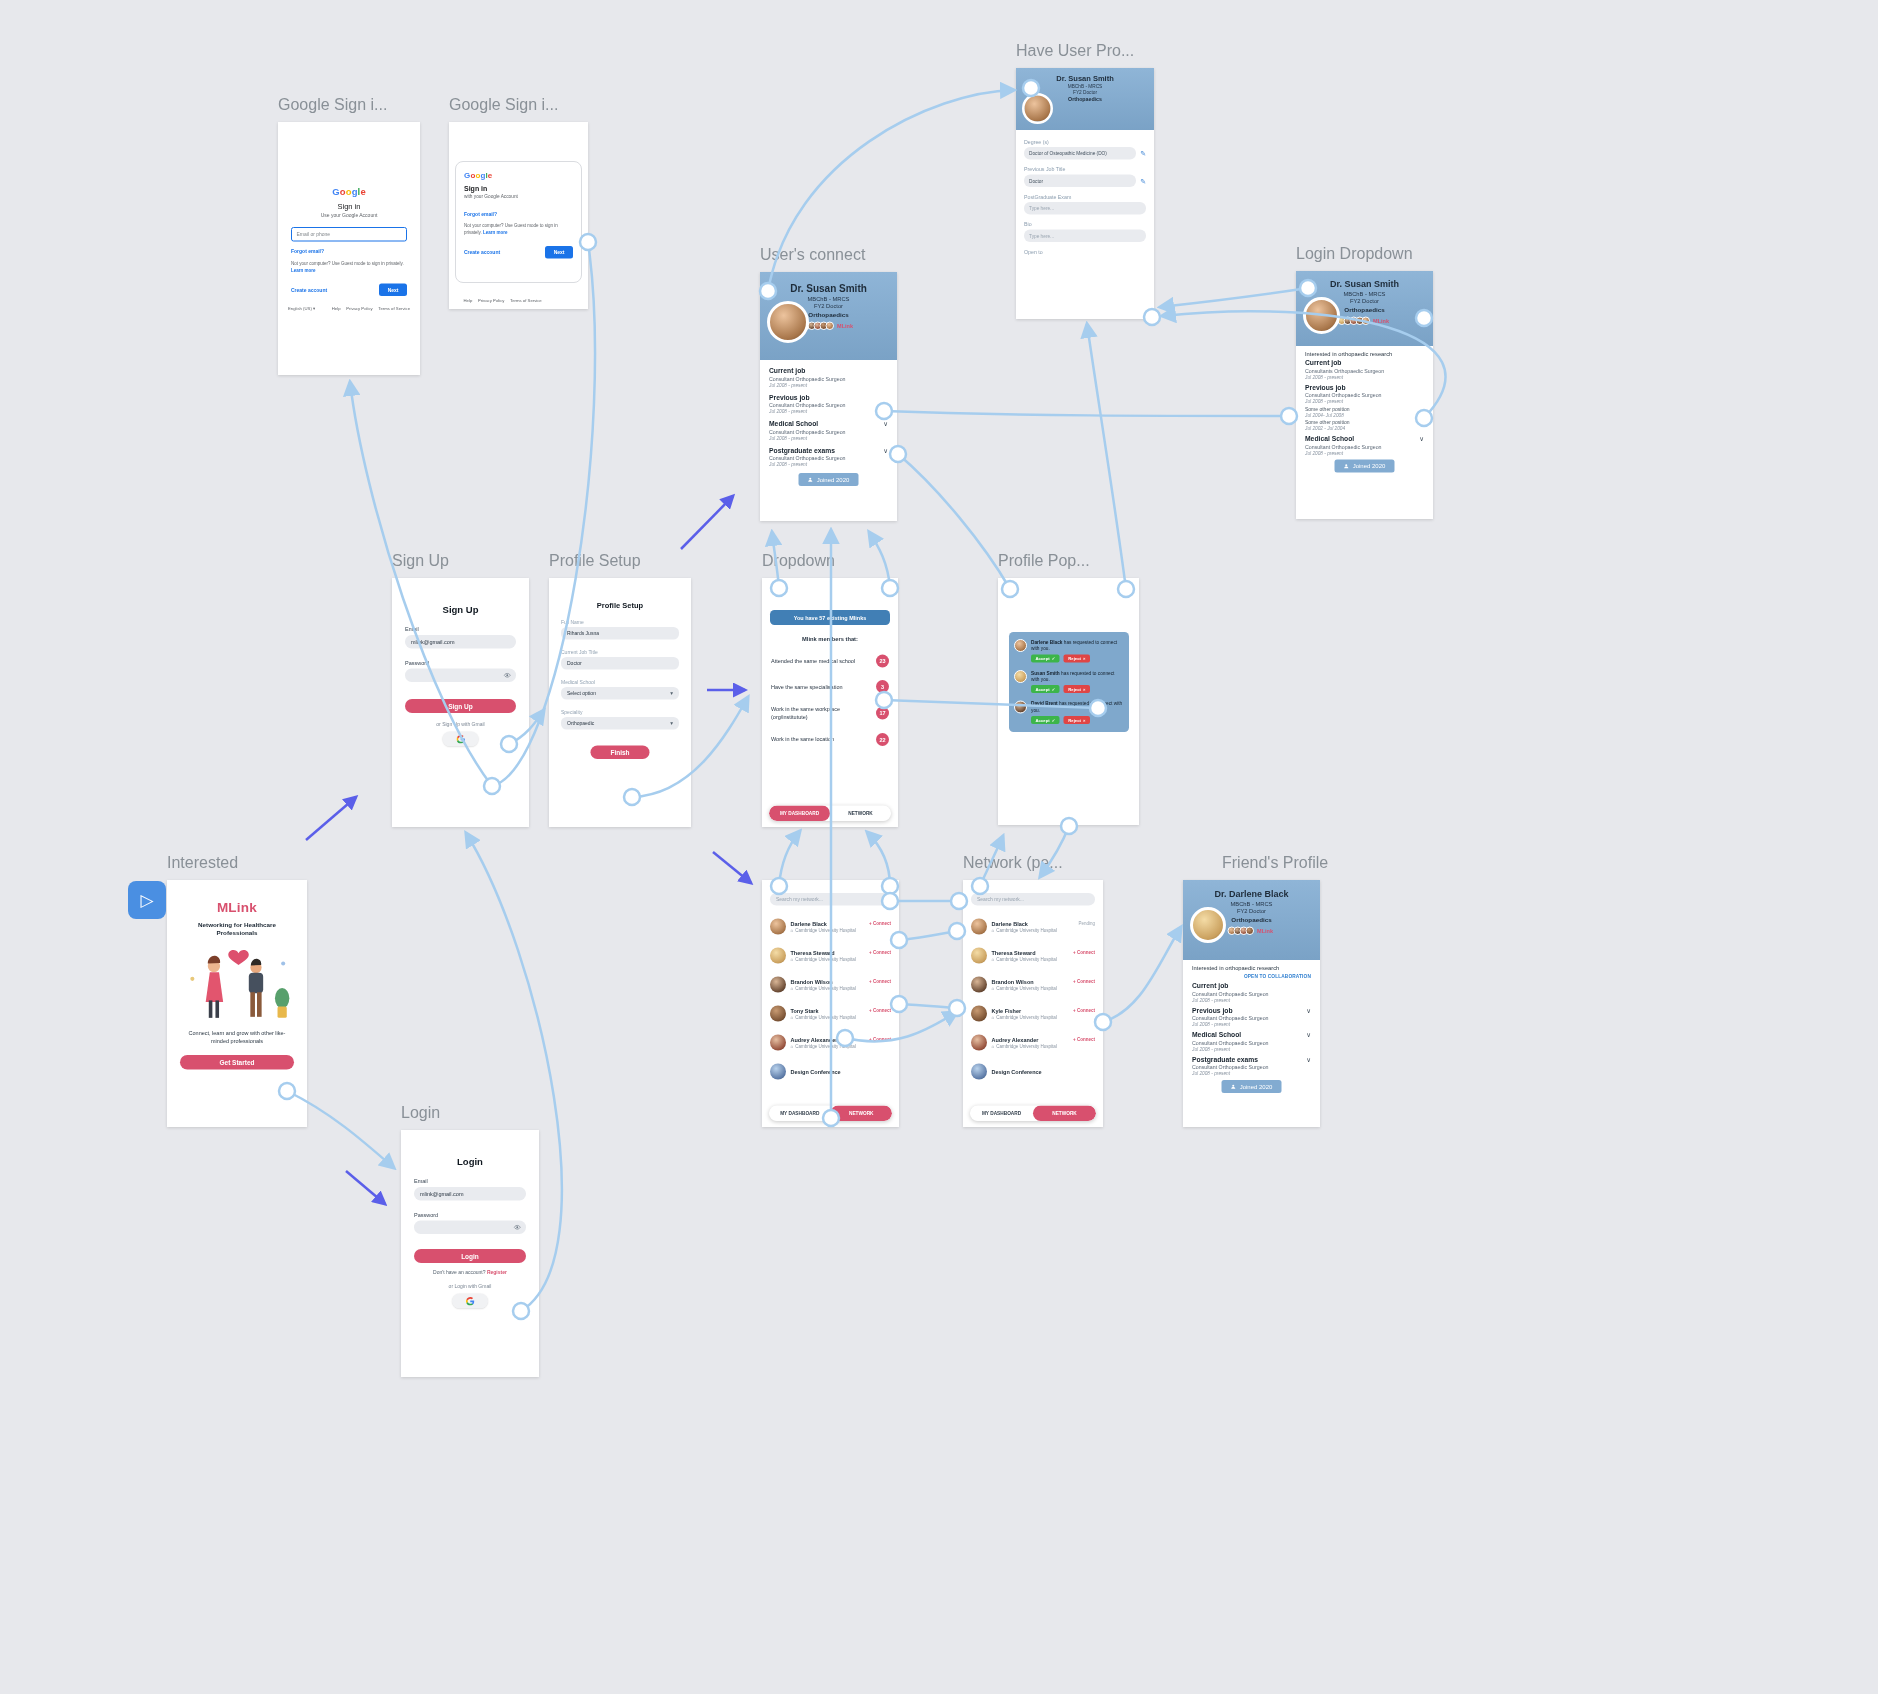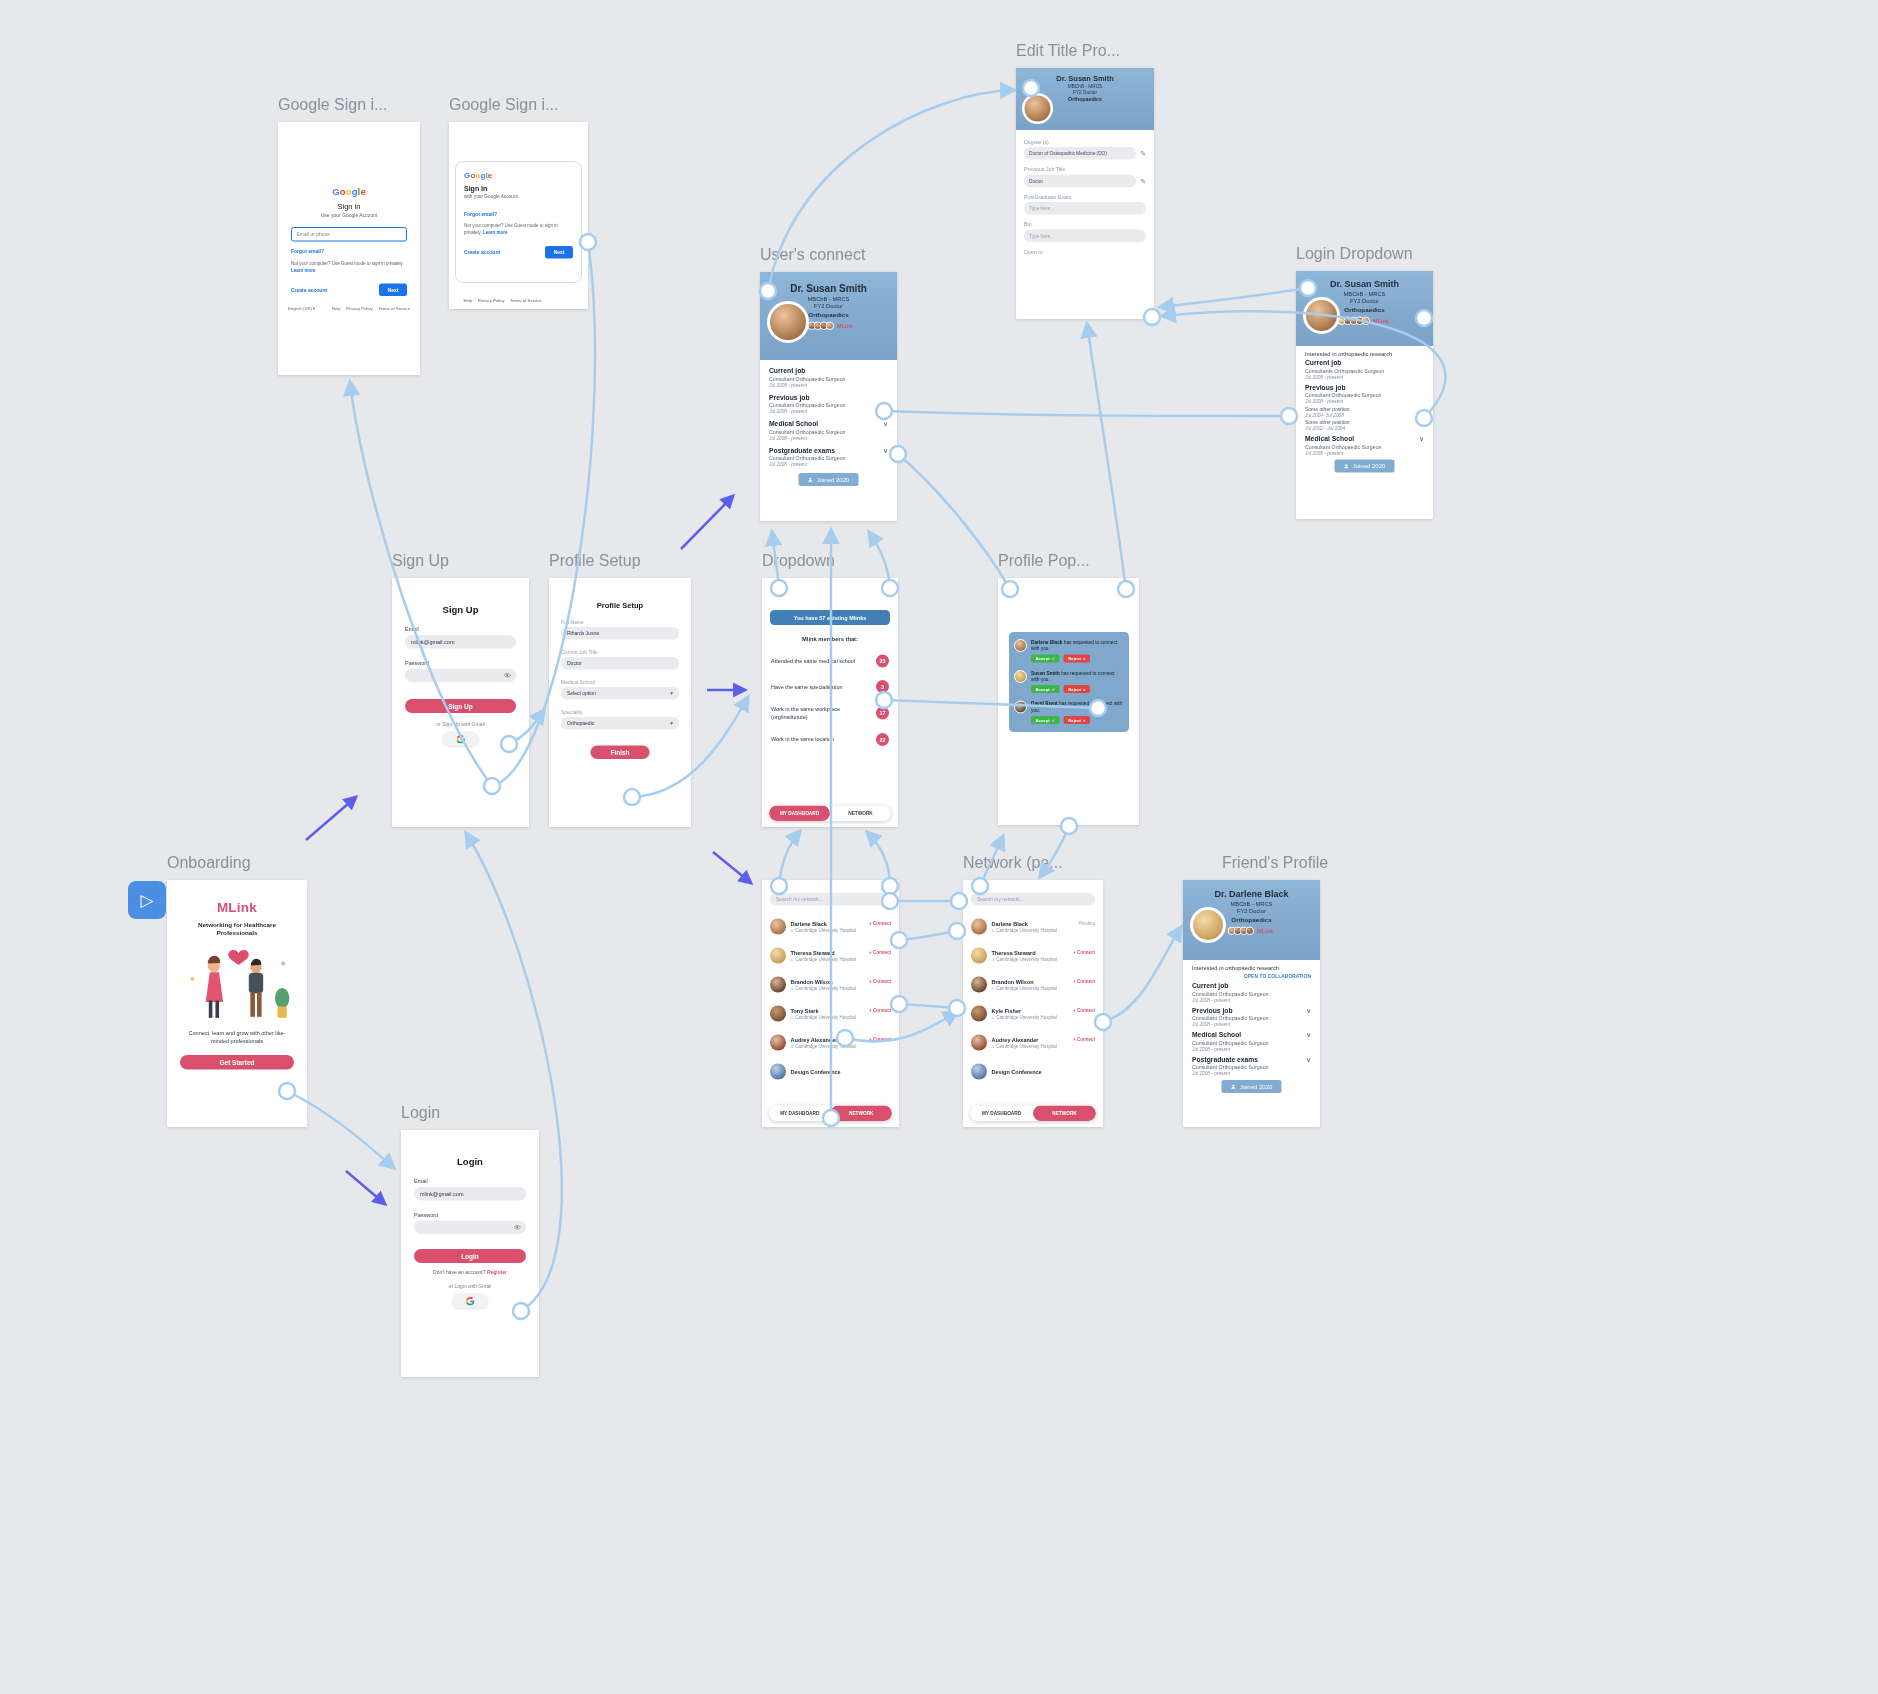--- a/index.html
+++ b/index.html
@@ -133,28 +133,28 @@
 .g2-card .g-sub{text-align:left;font-size:9.5px;margin-top:3px}
 .g2-card .g-forgot{margin:24px 0 0}
 .g2-card .g-guest{margin:12px 0 0}
 .g2-card .g-actions{margin:20px 0 0}
 </style>
 </head>
 <body>
 
 <div class="frame-label" style="left:278px;top:96px">Google Sign i...</div>
 <div class="frame-label" style="left:449px;top:96px">Google Sign i...</div>
-<div class="frame-label" style="left:1016px;top:42px">Edit Title Pro...</div>
+<div class="frame-label" style="left:1016px;top:42px">Have User Pro...</div>
 <div class="frame-label" style="left:760px;top:246px">User's connect</div>
 <div class="frame-label" style="left:1296px;top:245px">Login Dropdown</div>
 <div class="frame-label" style="left:392px;top:552px">Sign Up</div>
 <div class="frame-label" style="left:549px;top:552px">Profile Setup</div>
 <div class="frame-label" style="left:762px;top:552px">Dropdown</div>
 <div class="frame-label" style="left:998px;top:552px">Profile Pop...</div>
-<div class="frame-label" style="left:167px;top:854px">Onboarding</div>
+<div class="frame-label" style="left:167px;top:854px">Interested</div>
 <div class="frame-label" style="left:401px;top:1104px">Login</div>
 <div class="frame-label" style="left:963px;top:854px">Network (pe...</div>
 <div class="frame-label" style="left:1222px;top:854px">Friend's Profile</div>
 
 <div class="play">▷</div>
 
 <div class="frame" id="f-google1" style="left:278px;top:122px;width:142px;height:253px">
  <div class="inner" style="width:284px;height:506px">
   <div class="g-logo"><span class="gl0">G</span><span class="gl1">o</span><span class="gl2">o</span><span class="gl3">g</span><span class="gl4">l</span><span class="gl5">e</span></div>
   <div class="g-title">Sign in</div>

